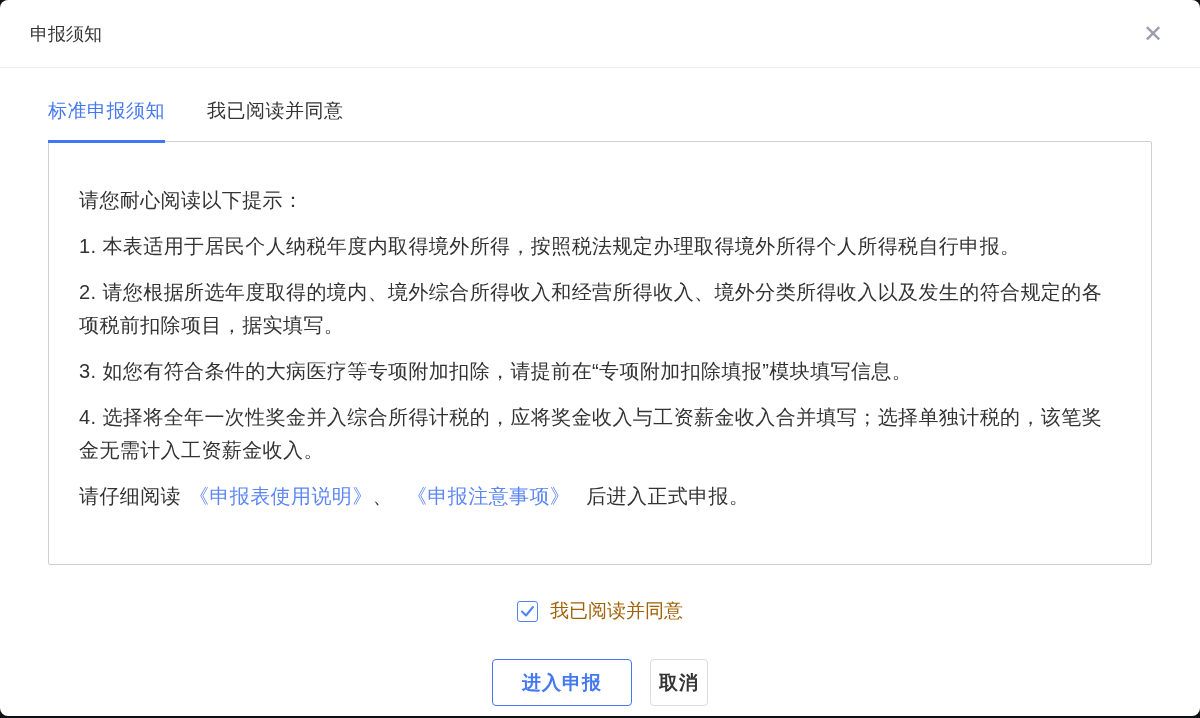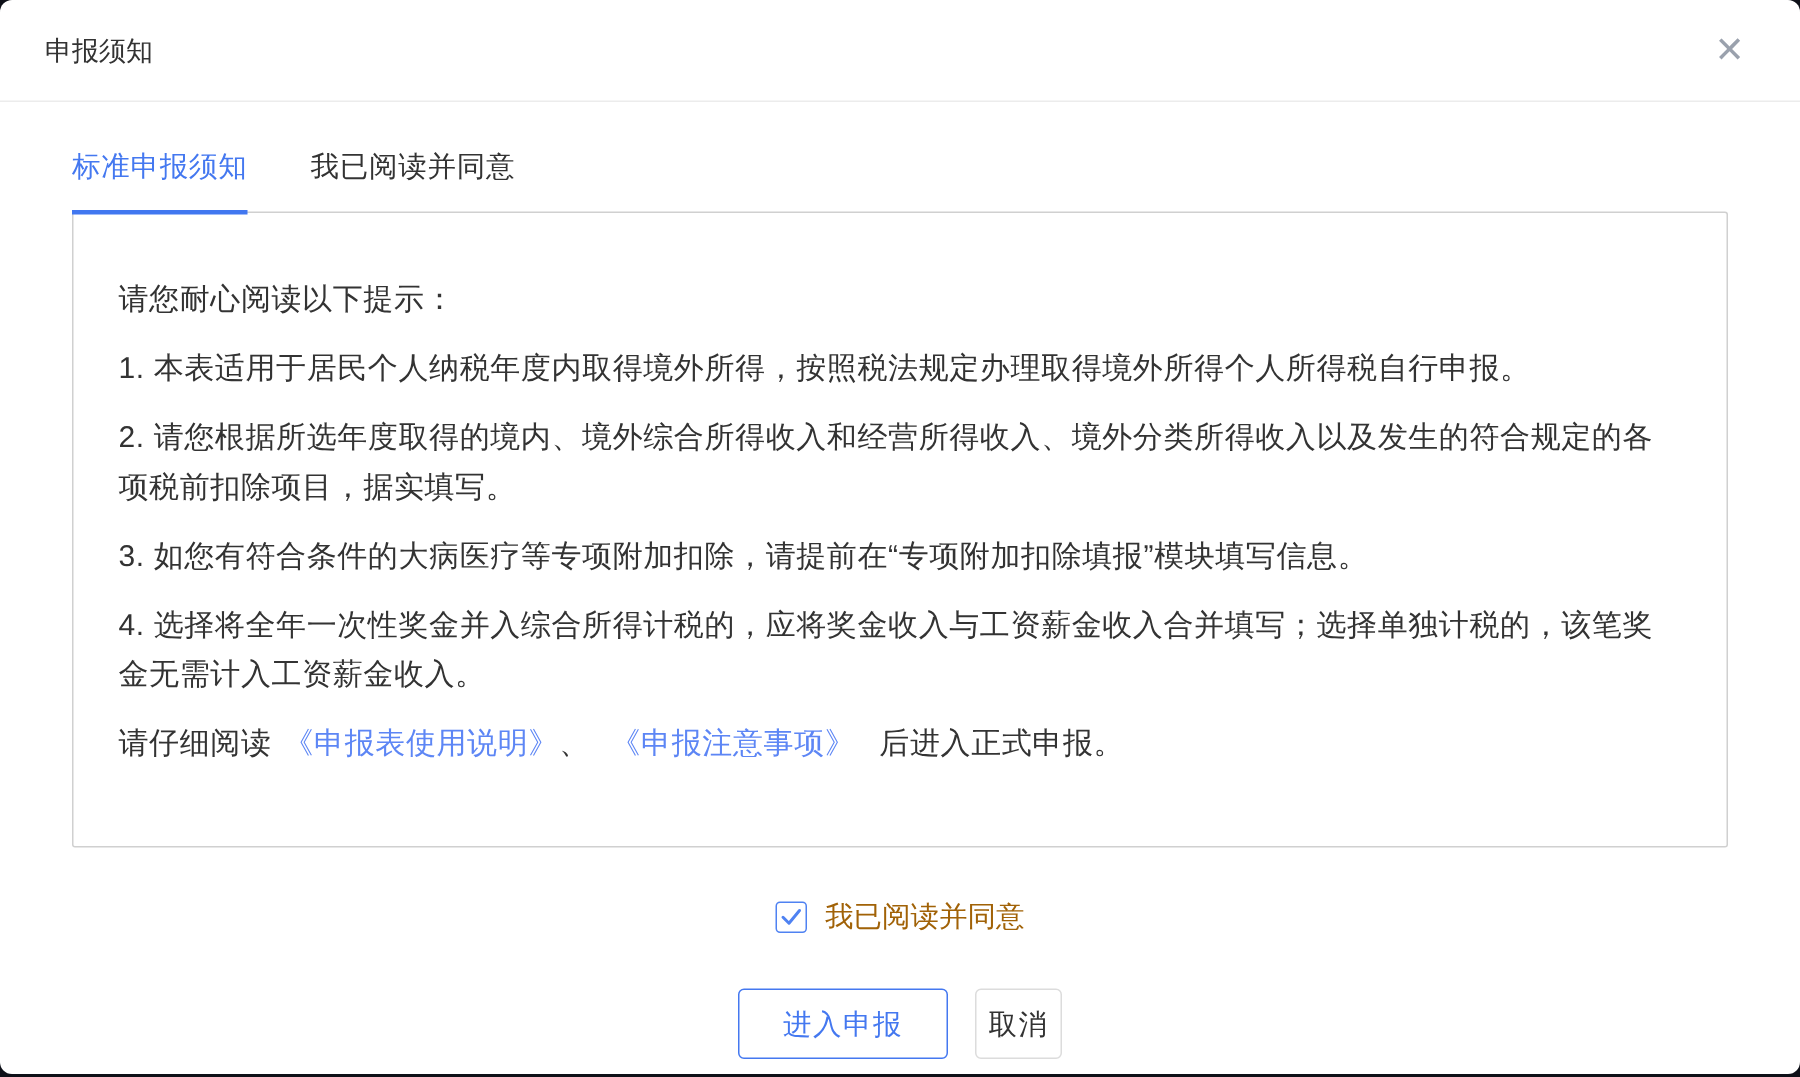--- a/index.html
+++ b/index.html
@@ -93,20 +93,21 @@
     display: flex; justify-content: center; gap: 18px;
   }
   .btn {
     font-family: "Liberation Sans", "DejaVu Sans", sans-serif;
     font-size: 19px;
     background: #ffffff;
     border-radius: 4px;
     cursor: pointer;
     height: 47px;
     letter-spacing: 1px;
+    font-weight: bold;
   }
   .btn-primary-outline {
     color: #4478f0;
     border: 1px solid #4478f0;
     padding: 0 29px;
   }
   .btn-plain {
     color: #333333;
     border: 1px solid #dcdcdc;
     padding: 0 8px;

